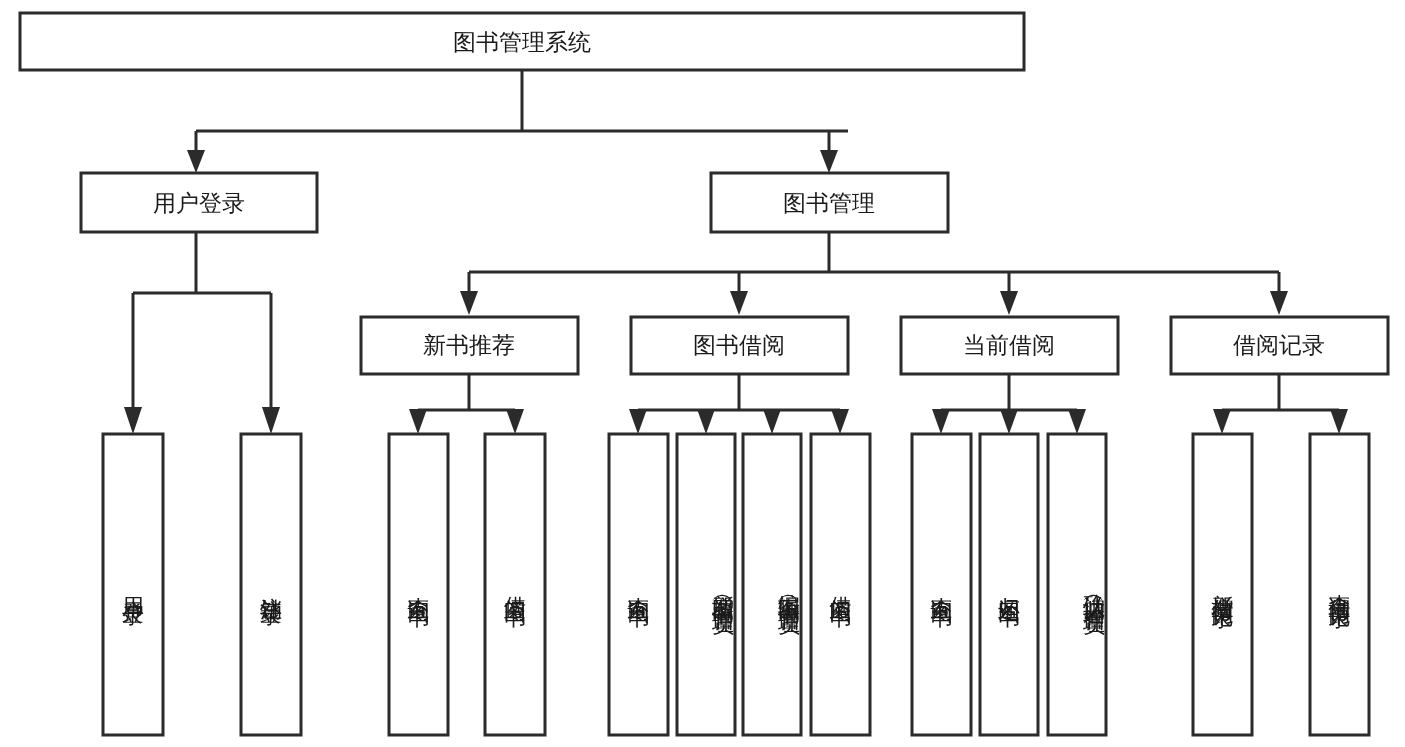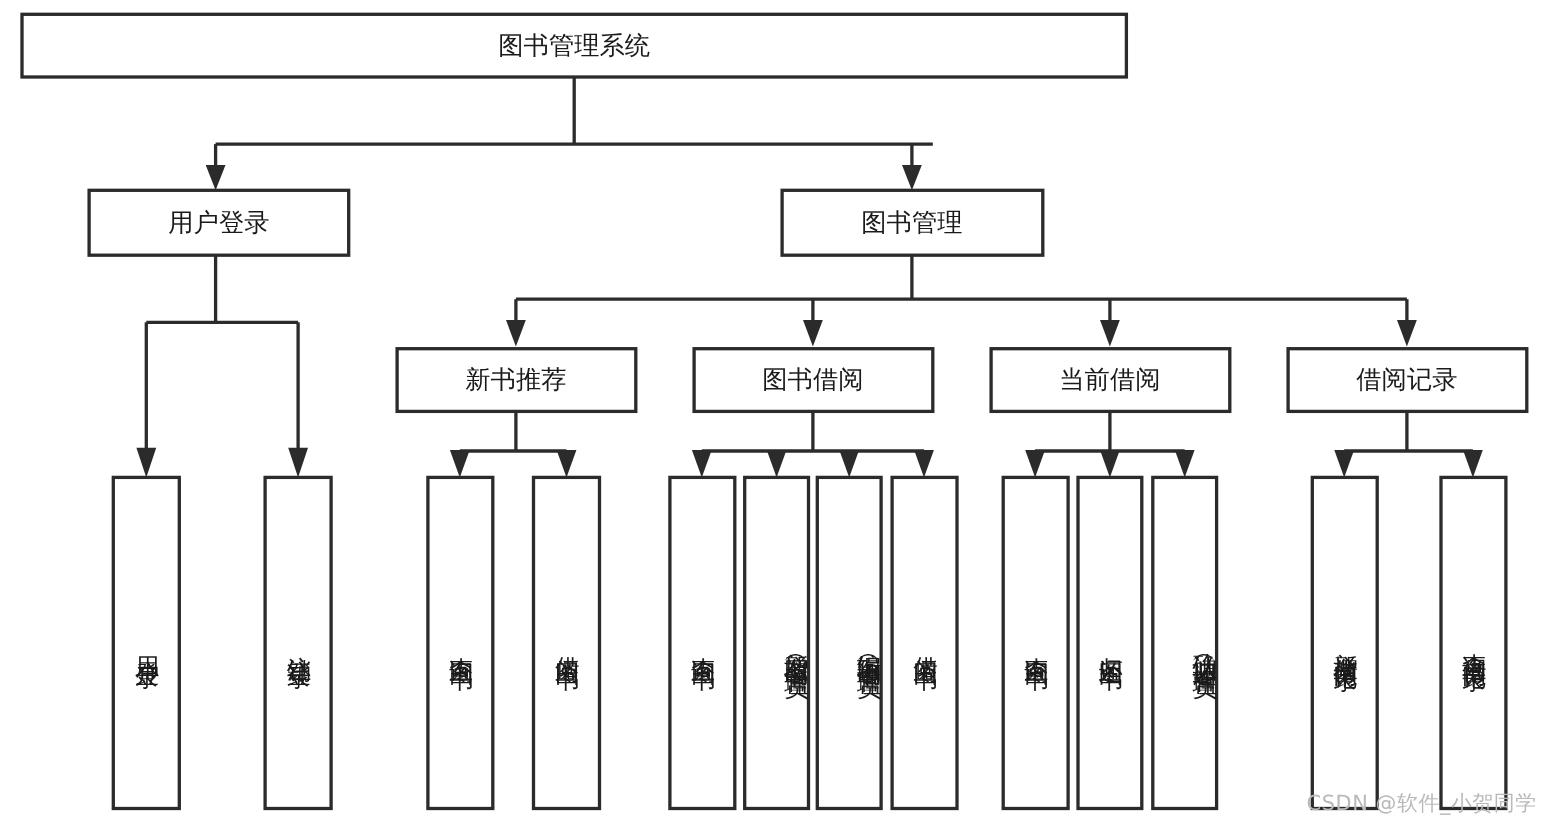--- a/index.html
+++ b/index.html
@@ -251,15 +251,14 @@
   <div class="leaf-label" style="left:743px; top:434px; width:58px; height:301px; align-items:flex-start; padding-top:10px; box-sizing:border-box;">编辑图书（管理员）</div>
   <div class="leaf-label" style="left:811px; top:434px; width:59px; height:301px;">借阅图书</div>
 
   <div class="leaf-label" style="left:912px; top:434px; width:59px; height:301px;">查询图书</div>
   <div class="leaf-label" style="left:980px; top:434px; width:58px; height:301px;">归还图书</div>
   <div class="leaf-label" style="left:1048px; top:434px; width:58px; height:301px; align-items:flex-start; padding-top:10px; box-sizing:border-box;">确认归还（管理员）</div>
 
   <div class="leaf-label" style="left:1193px; top:434px; width:59px; height:301px;">新增借阅记录</div>
   <div class="leaf-label" style="left:1310px; top:434px; width:59px; height:301px;">查询借阅记录</div>
 
-  <div class="watermark">CSDN @软件_小贺同学</div>
 
 </div>
 
 </body></html>

